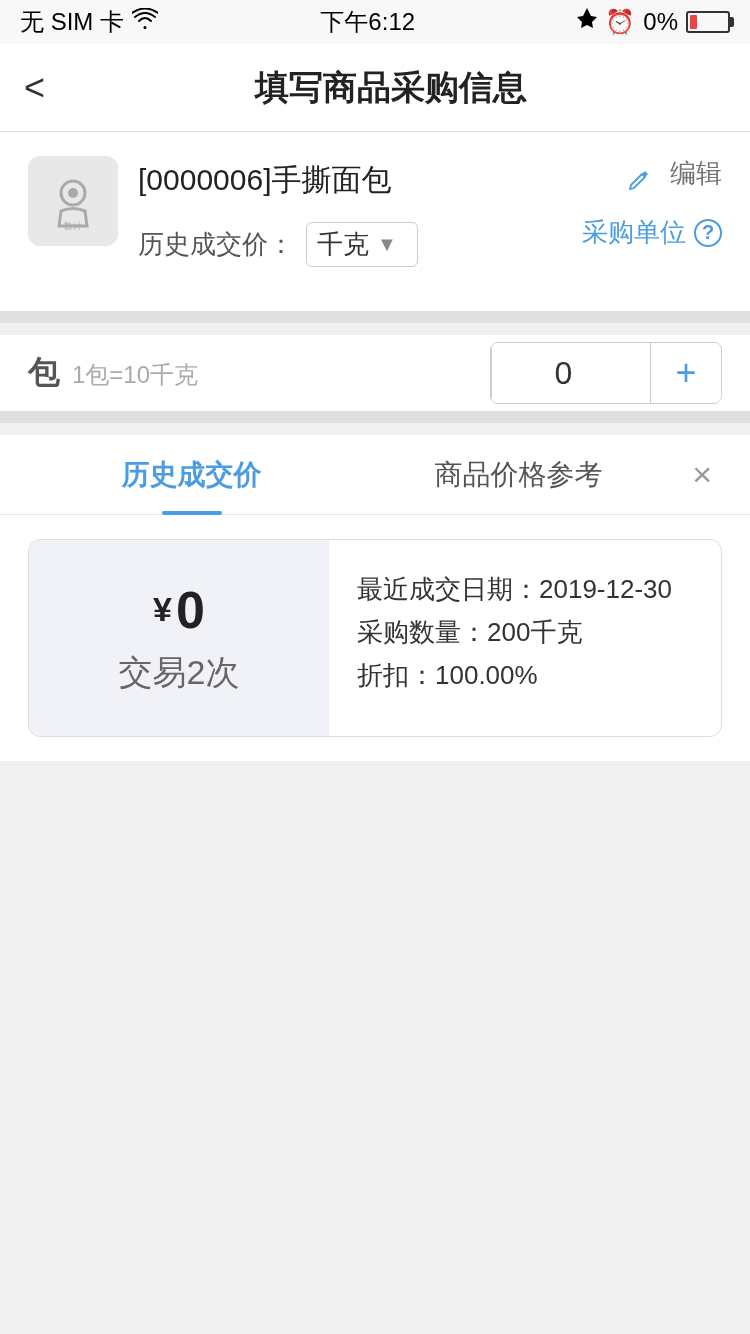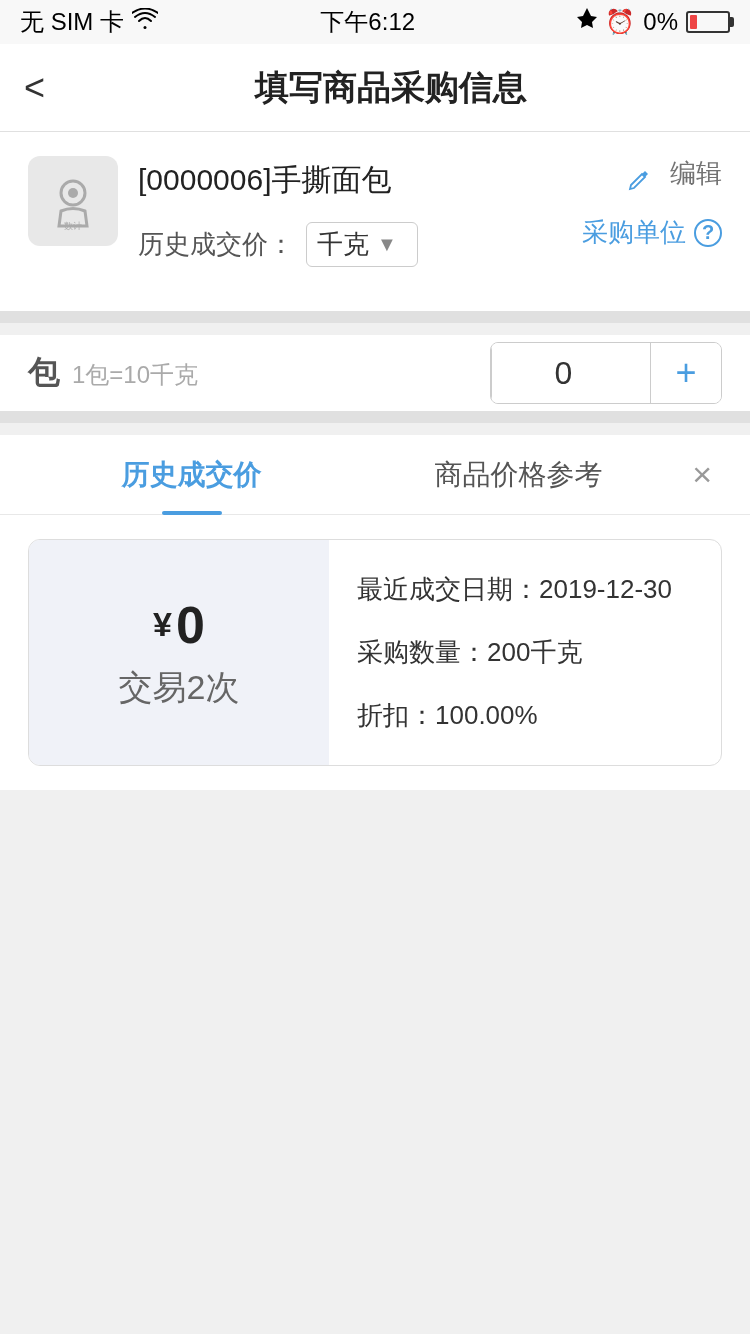--- a/index.html
+++ b/index.html
@@ -332,21 +332,21 @@
     .card-trade-count {
       font-size: 34px;
       color: #666;
       margin-top: 10px;
     }
     .card-right {
       flex: 1;
       padding: 30px 28px;
       display: flex;
       flex-direction: column;
-      gap: 24px;
+      gap: 4px;
     }
     .card-detail-row {
       font-size: 26px;
       color: #333;
       line-height: 1.5;
     }
 
     
     .main-bg {
       background: #f0f0f0;

